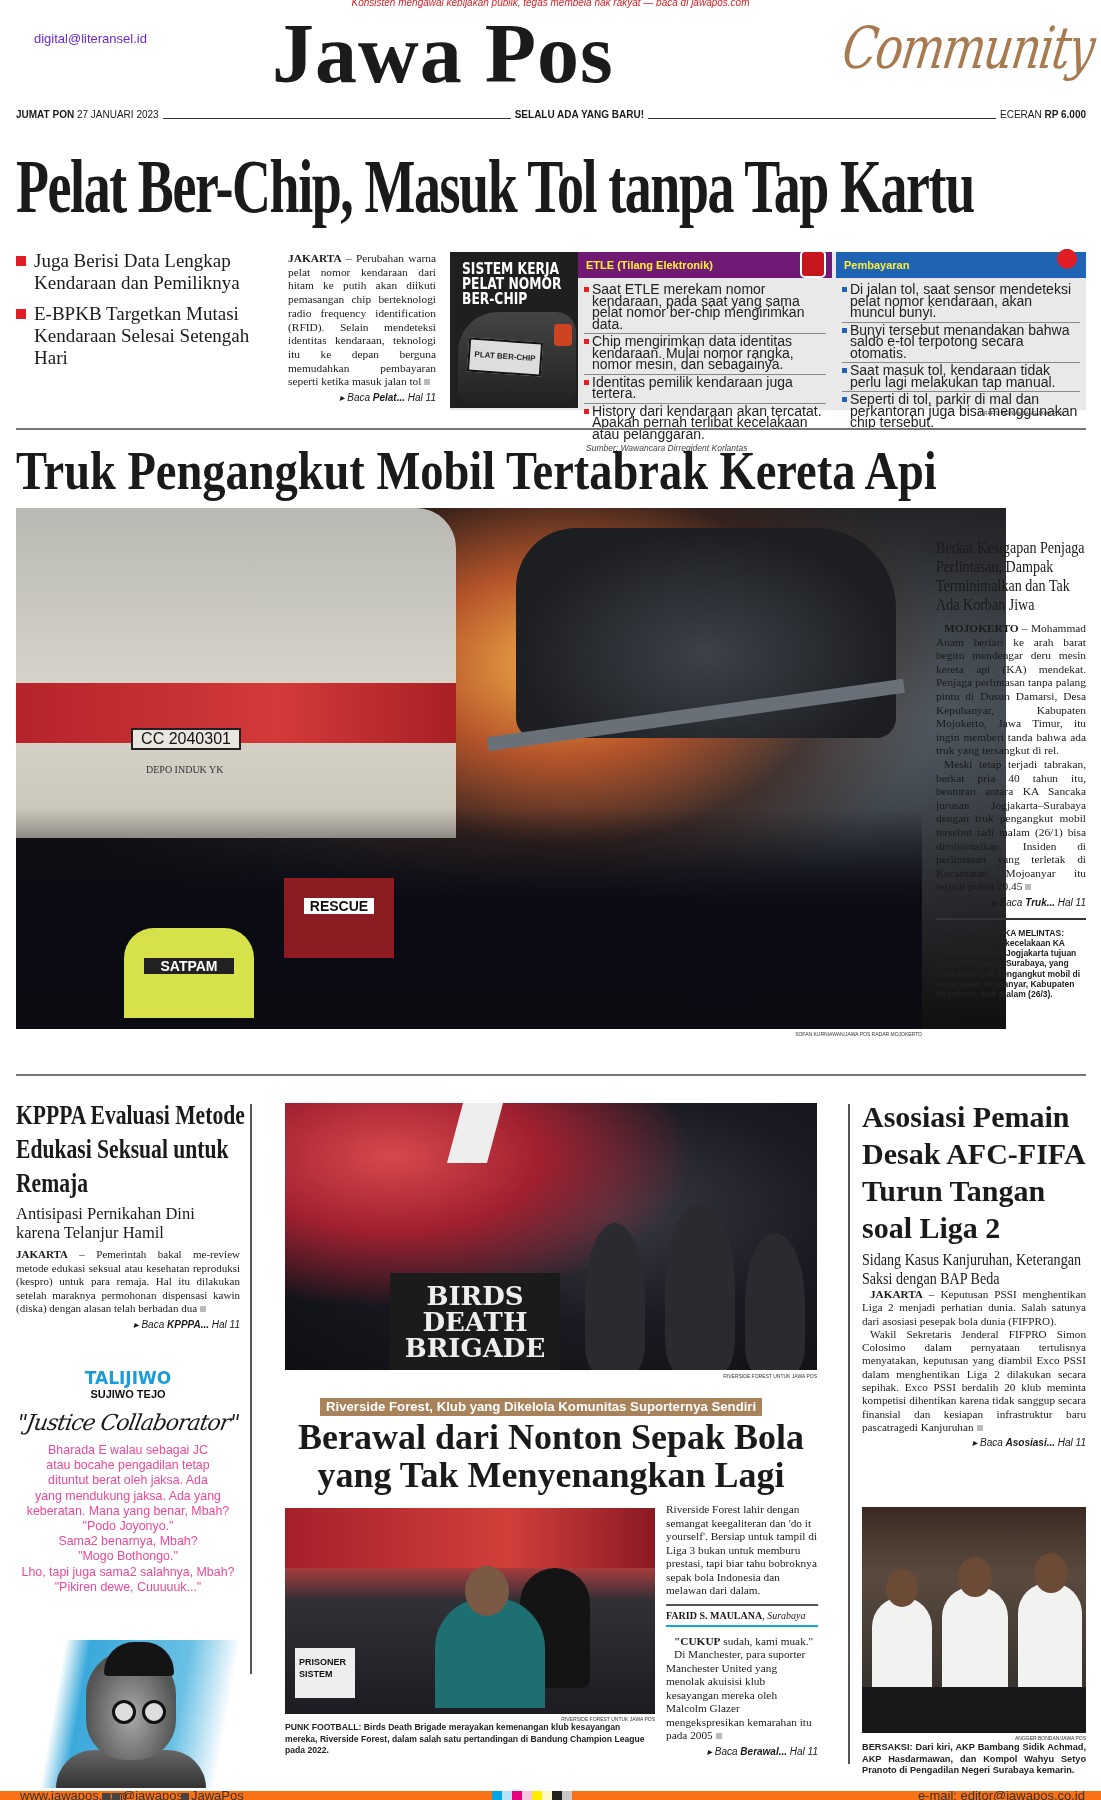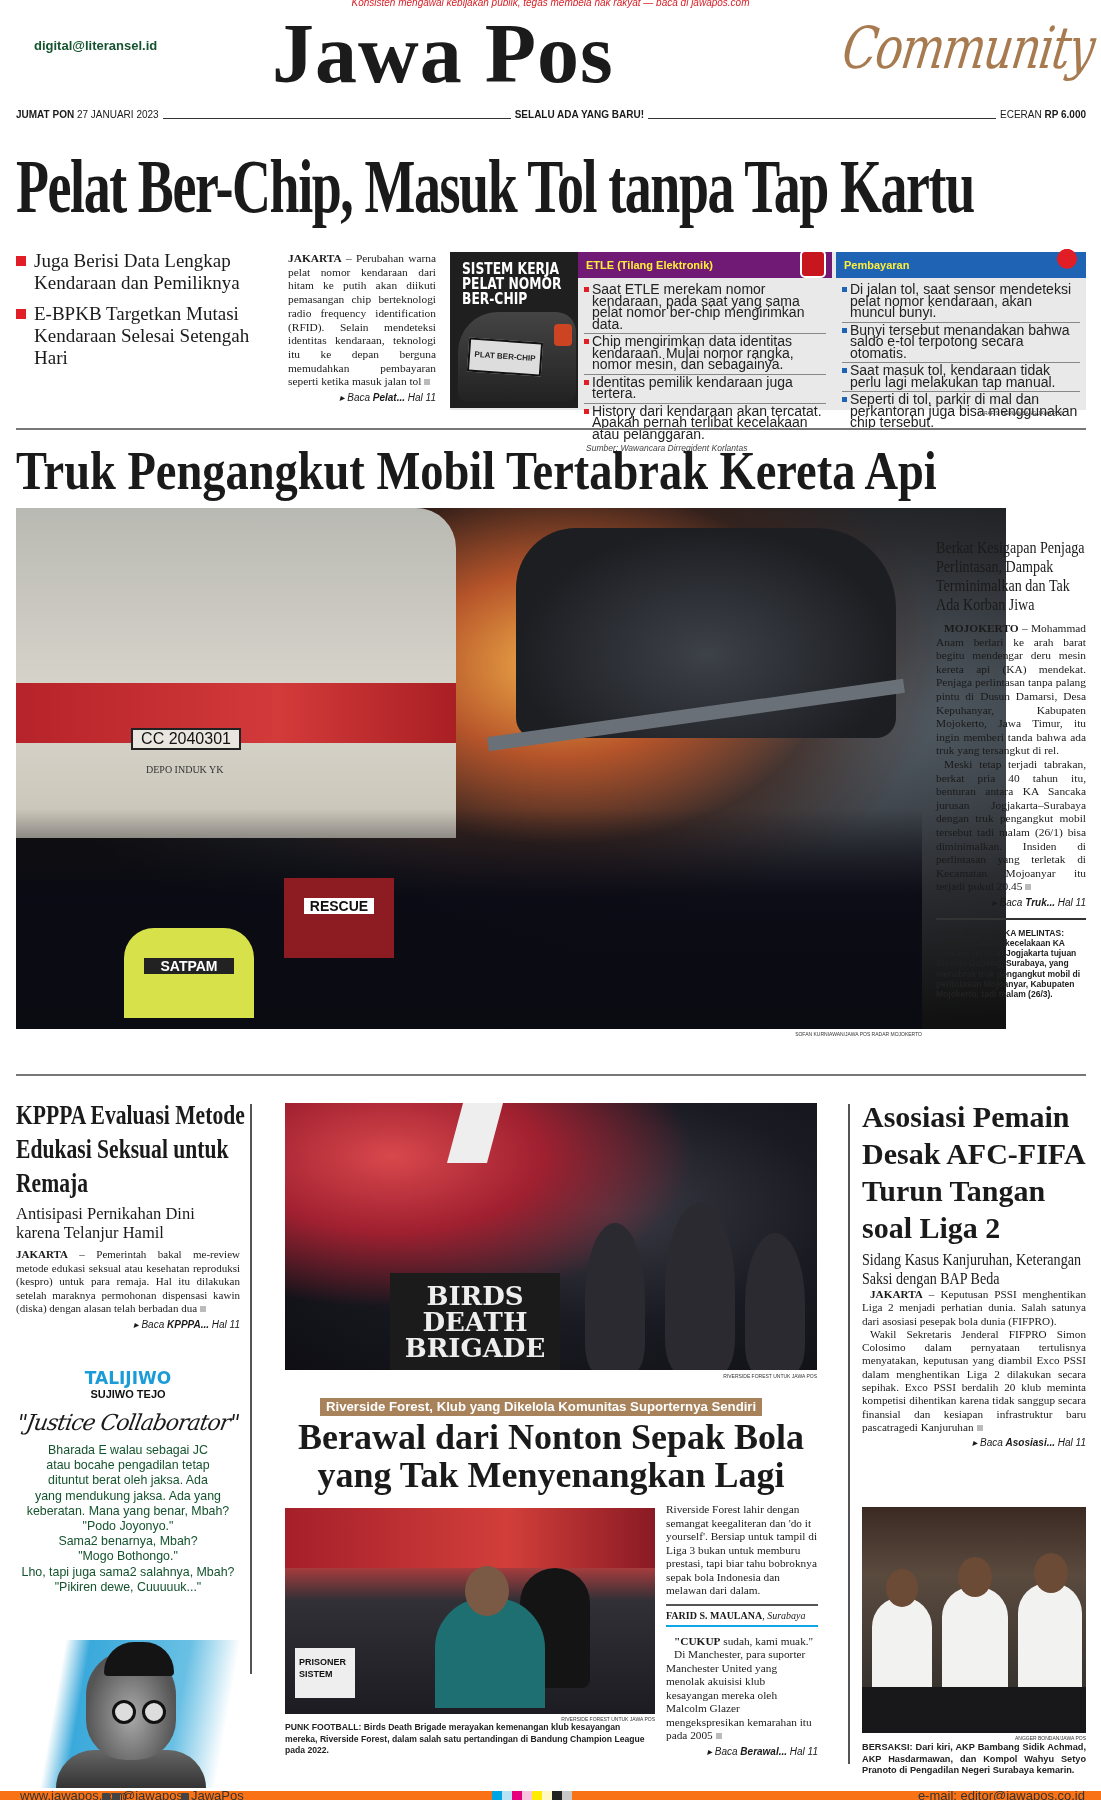--- a/index.html
+++ b/index.html
@@ -4,21 +4,21 @@
 <style>
   * { box-sizing: border-box; margin: 0; padding: 0; }
   html, body { width: 1101px; height: 1800px; background: #fff; overflow: hidden; }
   body { position: relative; font-family: "Liberation Serif", serif; color: #1a1a1a; }
   .abs { position: absolute; }
   .sans { font-family: "Liberation Sans", sans-serif; }
   .serif { font-family: "Liberation Serif", serif; }
 
   
   #topline { left: 0; top: 0; width: 1101px; height: 8px; color: #d62027; font-size: 10px; font-style: italic; overflow: hidden; text-align: center; line-height: 6px; }
-  #watermark { left: 34px; top: 38px; font-size: 13px; color: #14532d; font-weight: bold; }
+  #watermark { left: 34px; top: 31px; font-size: 13px; color: #6d28d9; }
   #logo { left: 272px; top: 12px; font-size: 84px; font-weight: bold; letter-spacing: 1px; color: #1b1b1b; line-height: 1; }
   #community { left: 848px; top: 14px; font-size: 58px; font-style: italic; color: #a77b4f; font-family: "DejaVu Serif", serif; transform: skewX(-8deg) scaleX(0.78); transform-origin: left top; letter-spacing: -2px; }
 
   #dateline { left: 16px; top: 107px; width: 1070px; height: 14px; font-size: 10px; display: flex; align-items: center; }
   #dateline .rule { flex: 1; height: 1px; background: #333; margin: 0 4px; position: relative; top: 4px; }
   #dateline b { font-weight: bold; }
 
   #headline1 { left: 16px; top: 148px; font-size: 76px; font-weight: bold; letter-spacing: -2px; white-space: nowrap; transform: scaleX(0.71); transform-origin: left top; line-height: 1; }
 
   .bullet-list { left: 16px; top: 250px; width: 240px; }
@@ -84,21 +84,21 @@
   #kpppa .sub { font-size: 16.5px; line-height: 19px; margin-top: 4px; }
   #kpppa .body-col { font-size: 11px; line-height: 13.5px; margin-top: 6px; }
 
   #vrule1 { left: 250px; top: 1104px; width: 2px; height: 570px; background: #555; }
   #vrule2 { left: 848px; top: 1104px; width: 2px; height: 660px; background: #555; }
 
   #talijiwo { left: 16px; top: 1368px; width: 224px; text-align: center; }
   #talijiwo .t1 { font-family: "DejaVu Sans", sans-serif; font-weight: bold; font-size: 17px; color: #1b9bd7; letter-spacing: 0; }
   #talijiwo .t2 { font-family: "Liberation Sans", sans-serif; font-weight: bold; font-size: 11px; color: #111; }
   #talijiwo .t3 { font-family: "DejaVu Serif", serif; font-style: italic; font-size: 22px; margin-top: 10px; letter-spacing: -1px; transform: skewX(-10deg); }
-  #talijiwo .poem { font-family: "Liberation Sans", sans-serif; font-size: 12.4px; line-height: 15.2px; margin-top: 8px; white-space: pre-line; color: #14532d; }
+  #talijiwo .poem { font-family: "Liberation Sans", sans-serif; font-size: 12.4px; line-height: 15.2px; margin-top: 8px; white-space: pre-line; color: #ec4899; }
 
   #portrait { left: 16px; top: 1640px; width: 224px; height: 148px; background: linear-gradient(100deg, #fff 0%, #fff 20%, #3aa9db 30%, #69c0e4 70%, #fff 90%); }
   #portrait .head { position: absolute; left: 70px; top: 10px; width: 90px; height: 110px; background: radial-gradient(ellipse at 50% 60%, #aaa, #555 70%); border-radius: 45px 45px 40px 40px; }
   #portrait .cap { position: absolute; left: 88px; top: 2px; width: 70px; height: 34px; background: #141414; border-radius: 30px 30px 4px 4px; }
   #portrait .g1, #portrait .g2 { position: absolute; top: 60px; width: 24px; height: 24px; border: 3px solid #111; border-radius: 50%; background: #ddd; }
   #portrait .g1 { left: 96px; } #portrait .g2 { left: 126px; }
   #portrait .body { position: absolute; left: 40px; top: 110px; width: 150px; height: 38px; background: linear-gradient(#666, #333); border-radius: 40px 40px 0 0; }
   #portrait-credit { left: 16px; top: 1792px; width: 224px; text-align: center; }
 
   

